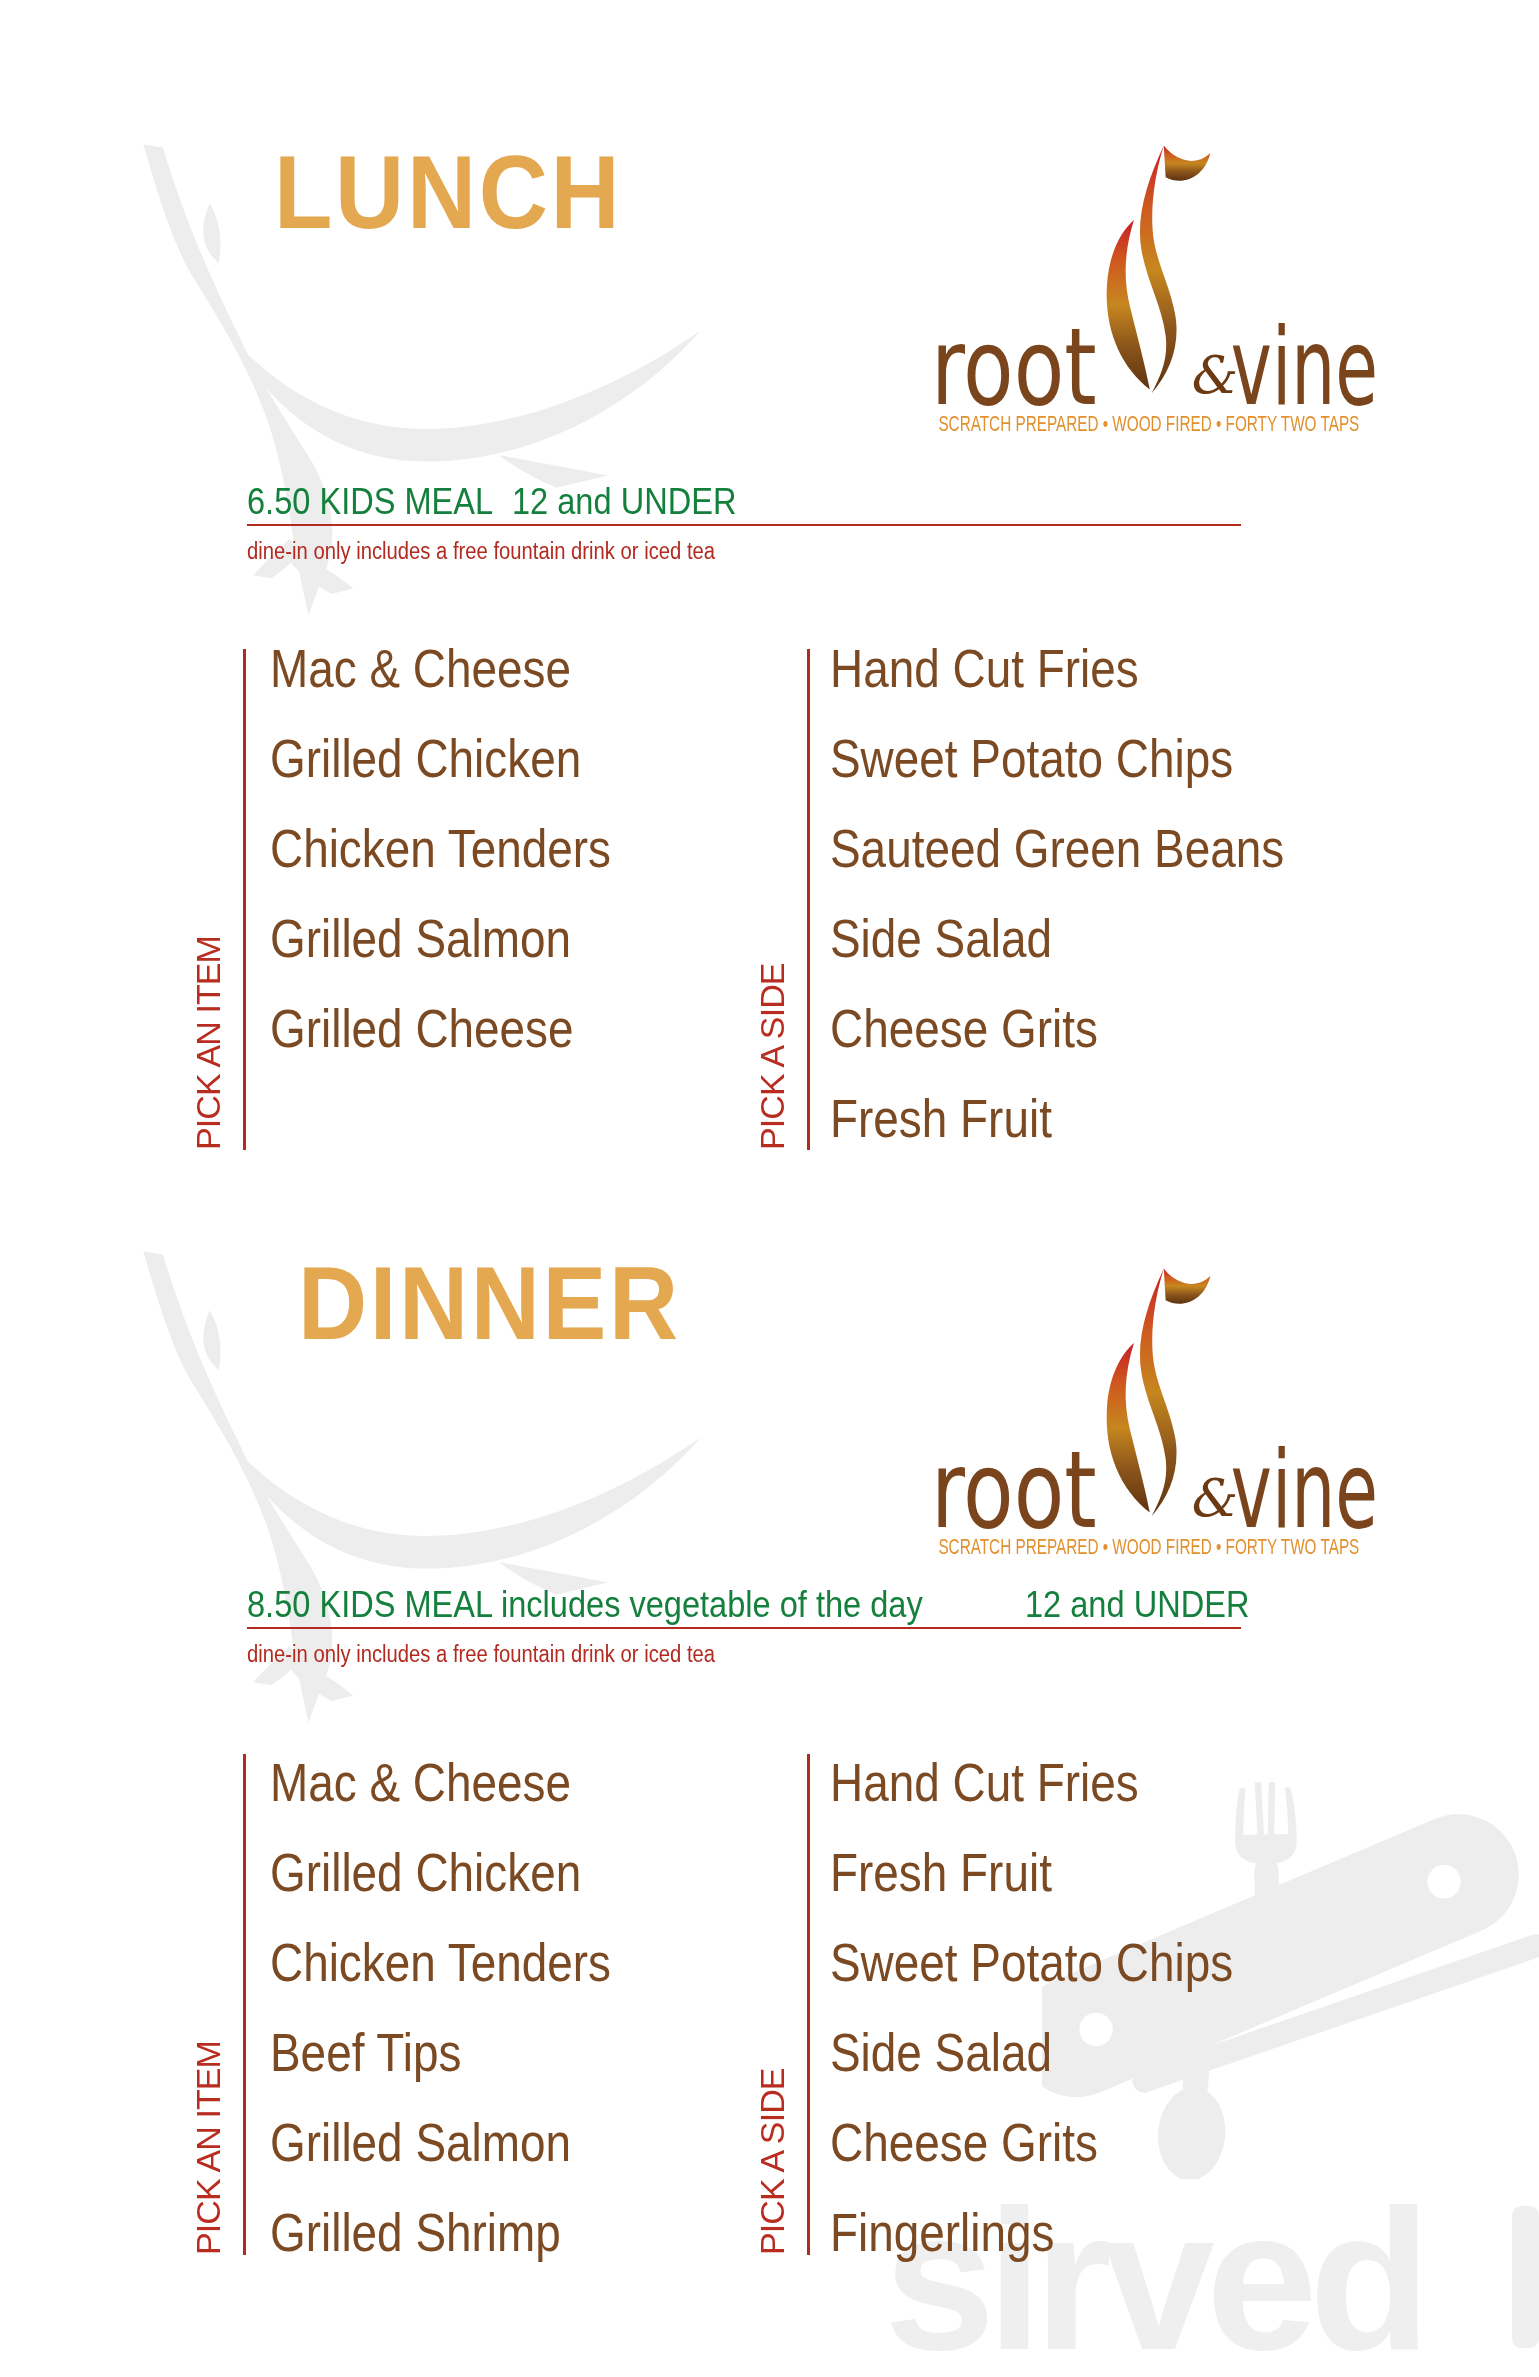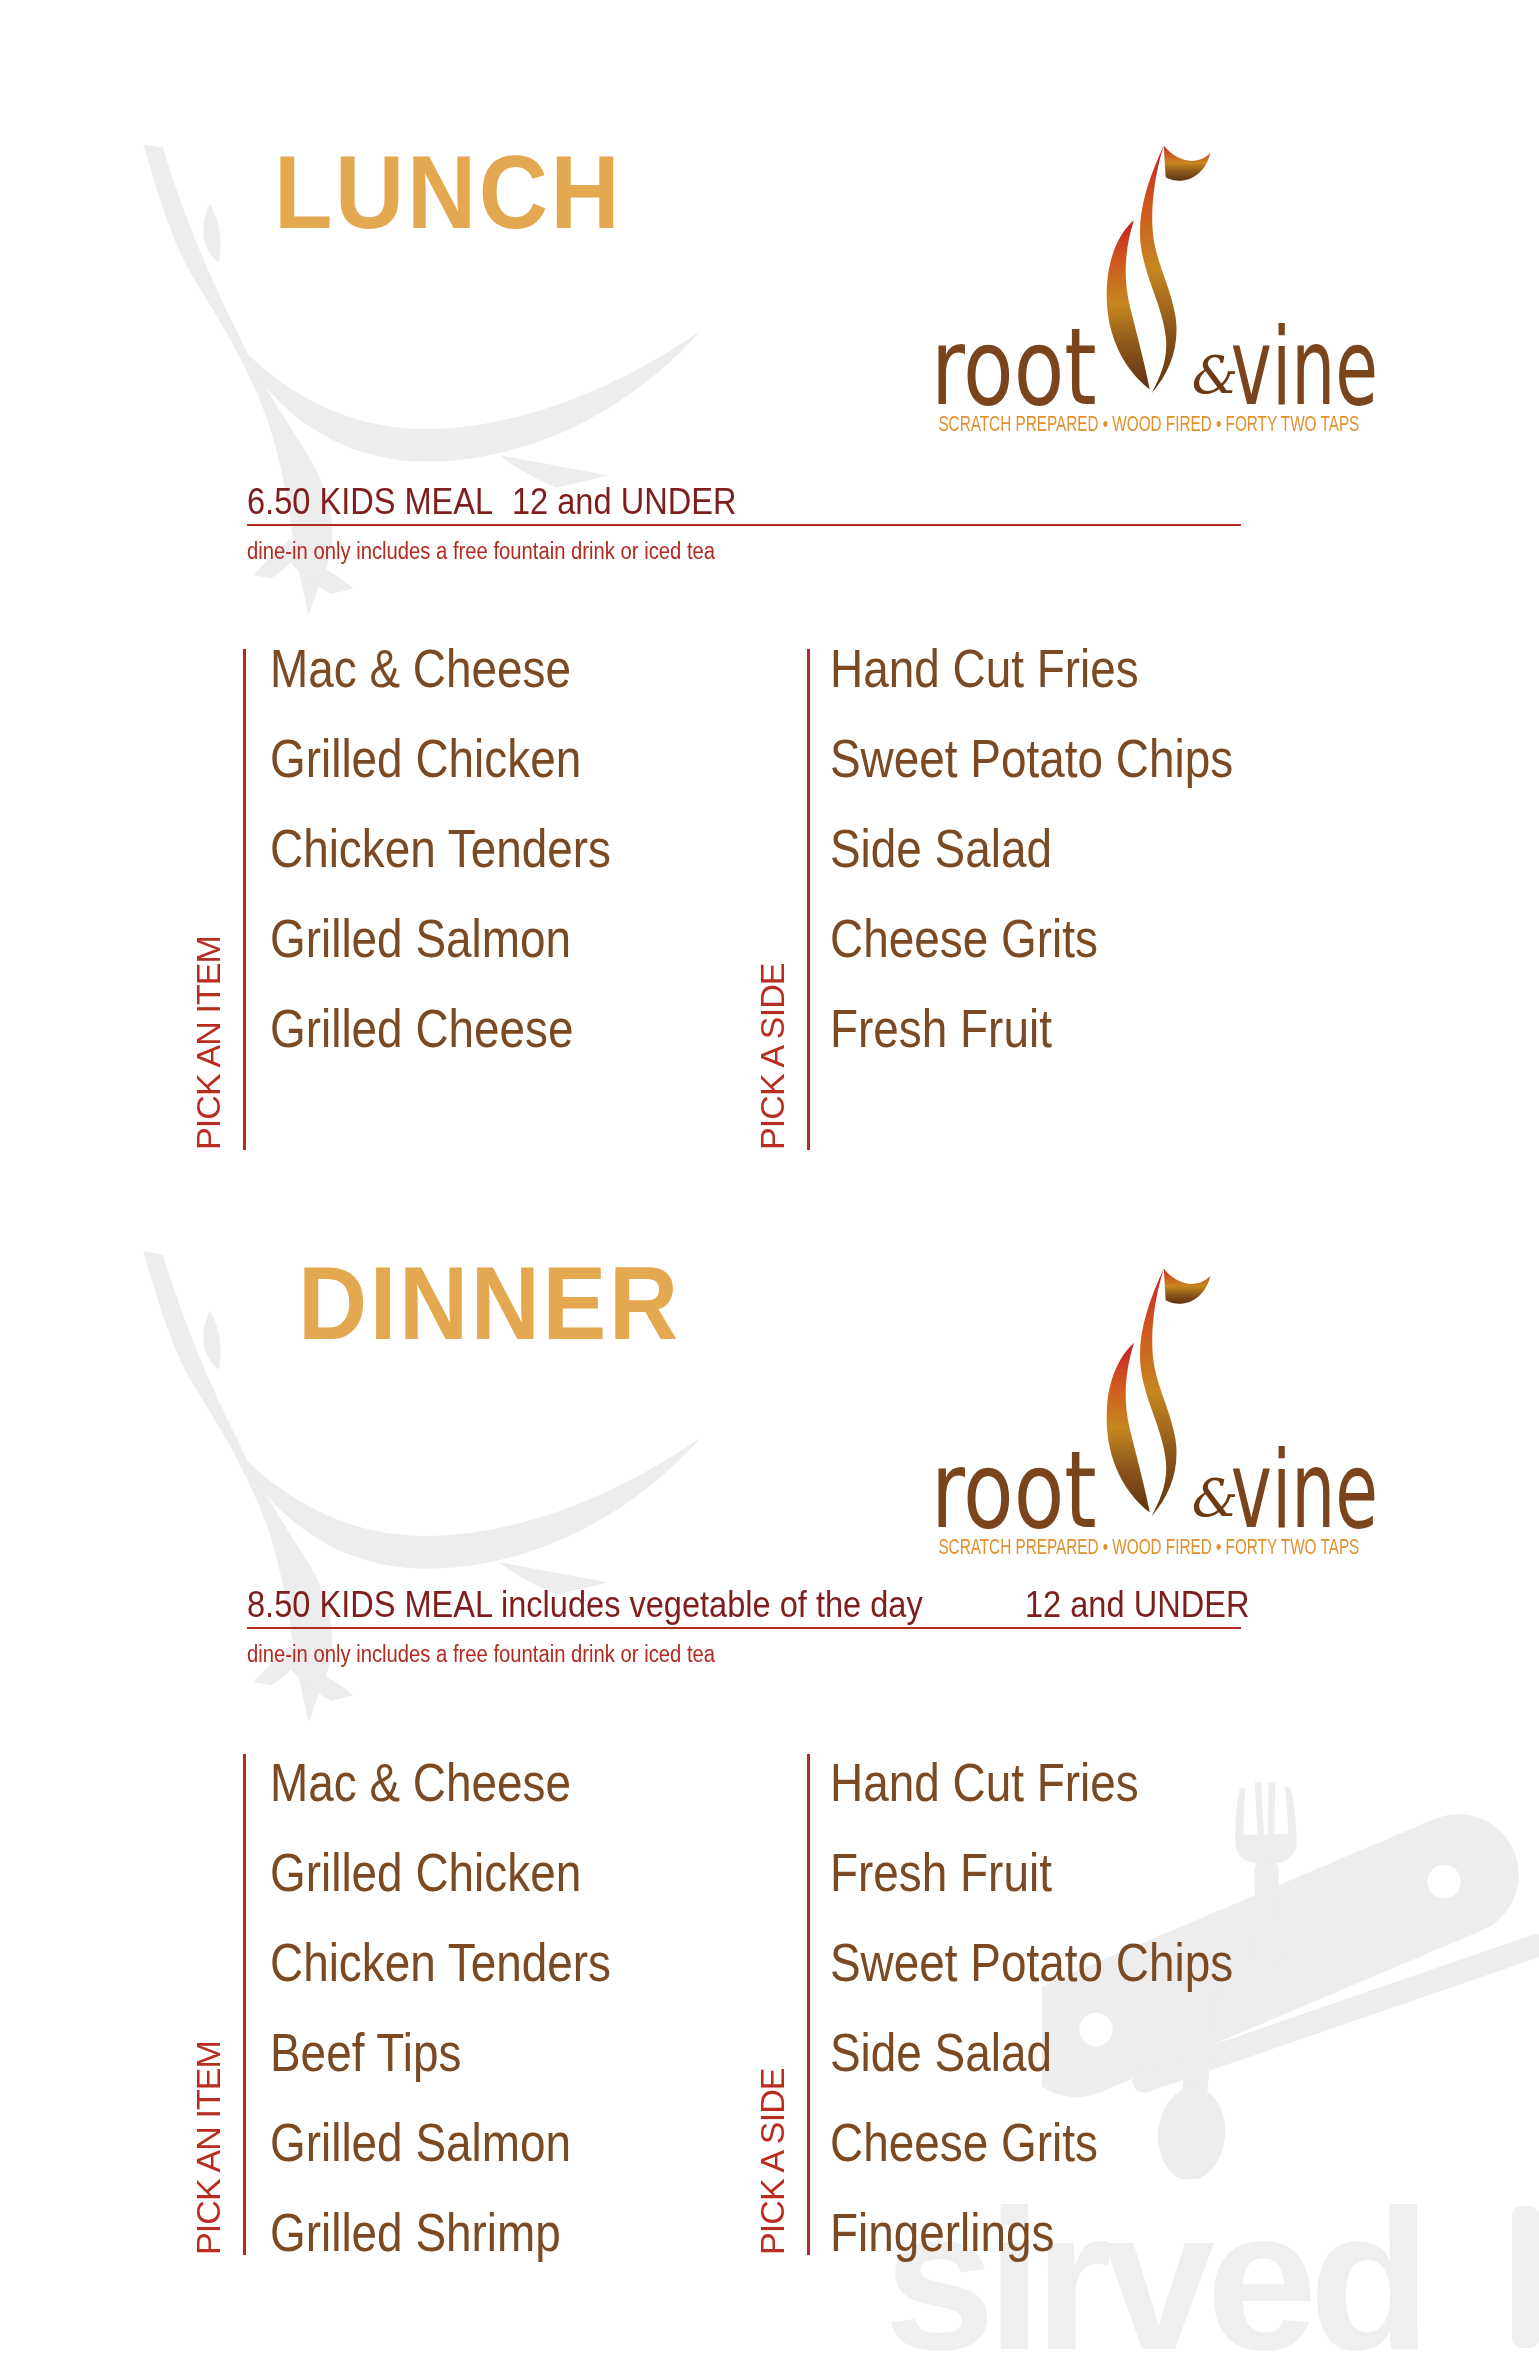--- a/index.html
+++ b/index.html
@@ -25,21 +25,21 @@
     position:absolute;font-size:103px;line-height:103px;font-weight:bold;
     letter-spacing:2.8px;color:#e3a850;transform:scaleX(0.93);transform-origin:0 50%;
     white-space:nowrap;
   }
   .title-lunch{left:274px;top:141px;}
   .title-dinner{left:298px;top:1252px;}
   .logo{position:absolute;width:466px;height:298px;}
   .logo.lunch{left:914px;top:140px;}
   .logo.dinner{left:914px;top:1263px;}
   .hdr1{
-    position:absolute;font-size:37px;line-height:45px;color:#7f1d1d;white-space:nowrap;text-align:right;
+    position:absolute;font-size:37px;line-height:45px;color:#15803d;white-space:nowrap;text-align:right;
   }
   .cond{display:inline-block;transform:scaleX(0.88);transform-origin:0 50%;}
   .hdr-price-lunch{left:247px;top:479px;}
   .hdr-age-lunch{left:512px;top:479px;}
   .hdr-price-dinner{left:247px;top:1582px;}
   .hdr-age-dinner{left:1025px;top:1582px;}
   .rule{position:absolute;left:247px;width:994px;height:1.9px;background:#b22a20;}
   .rule-lunch{top:524px;}
   .rule-dinner{top:1627px;}
   .hdr2{
@@ -178,20 +178,23 @@
     <div class="vline vl-right-lunch"></div>
     <div class="pick-label pl-right-lunch">PICK A SIDE</div>
     <div class="items it-right-lunch">
       <div class="row">
           <span>Hand Cut Fries</span>
         </div>
       <div class="row">
           <span>Sweet Potato Chips</span>
         </div>
       <div class="row">
+          <span>Sauteed Green Beans</span>
+        </div>
+      <div class="row">
           <span>Side Salad</span>
         </div>
       <div class="row">
           <span>Cheese Grits</span>
         </div>
       <div class="row">
           <span>Fresh Fruit</span>
         </div>
     </div>
   </div>

